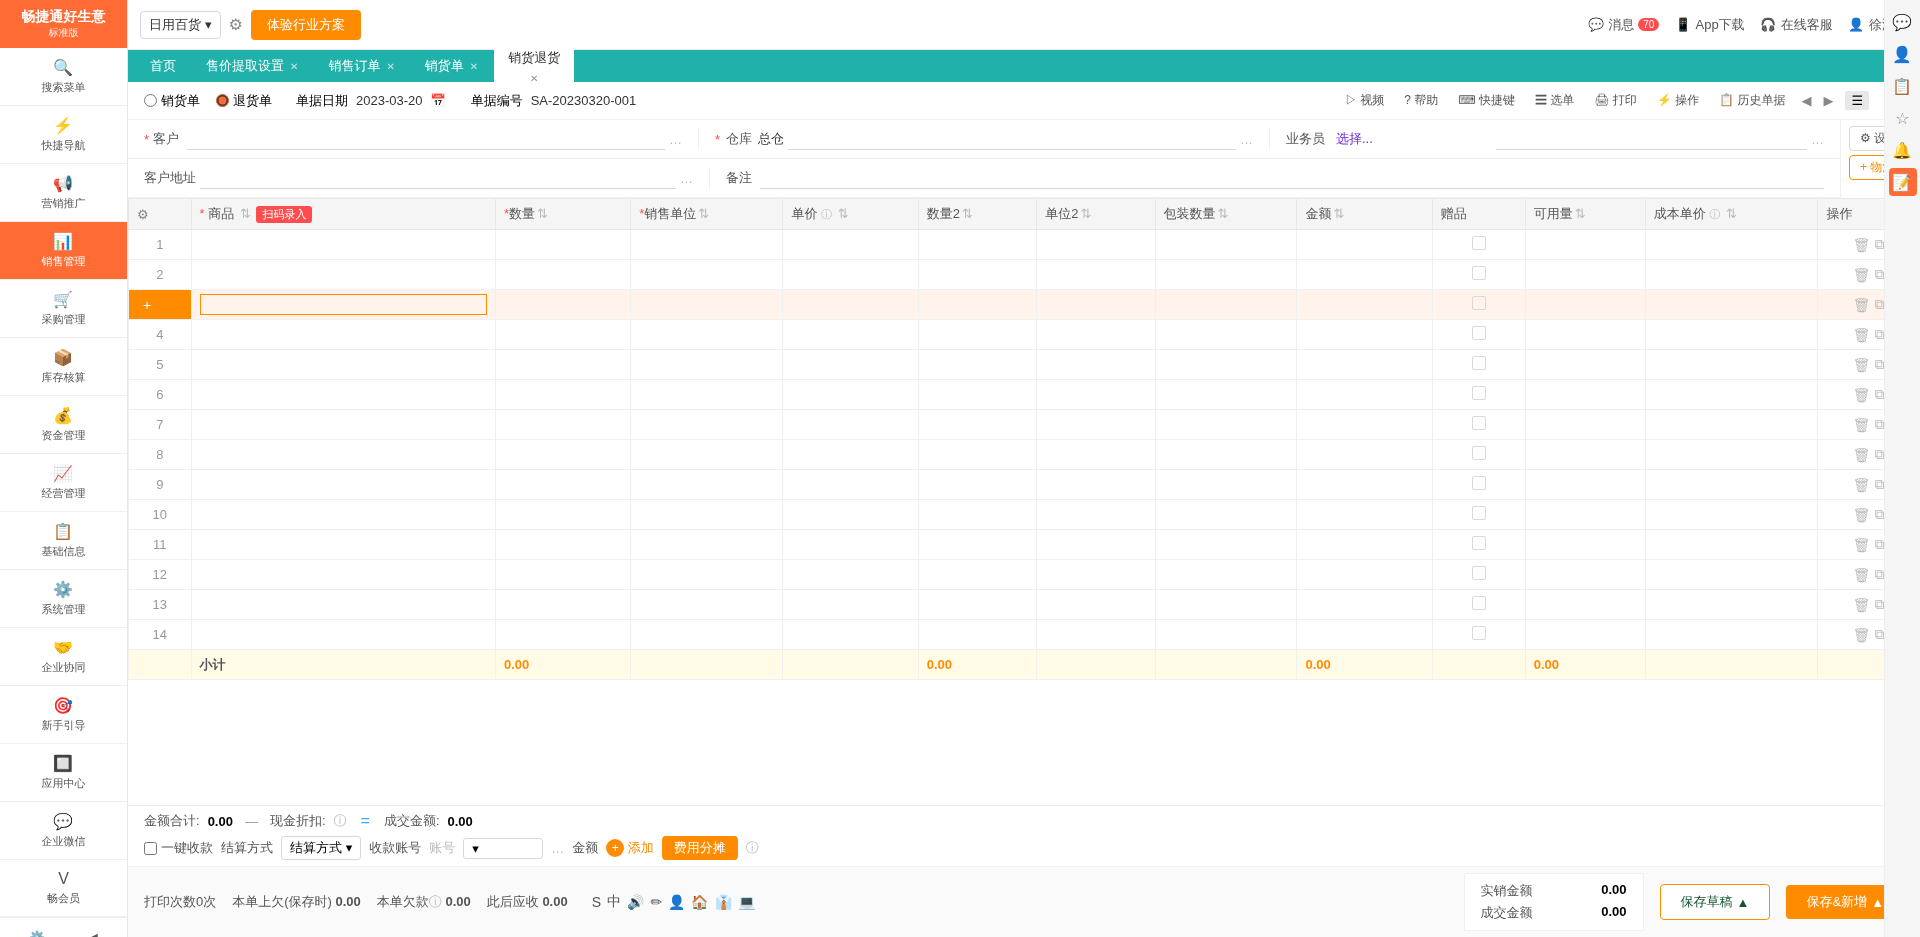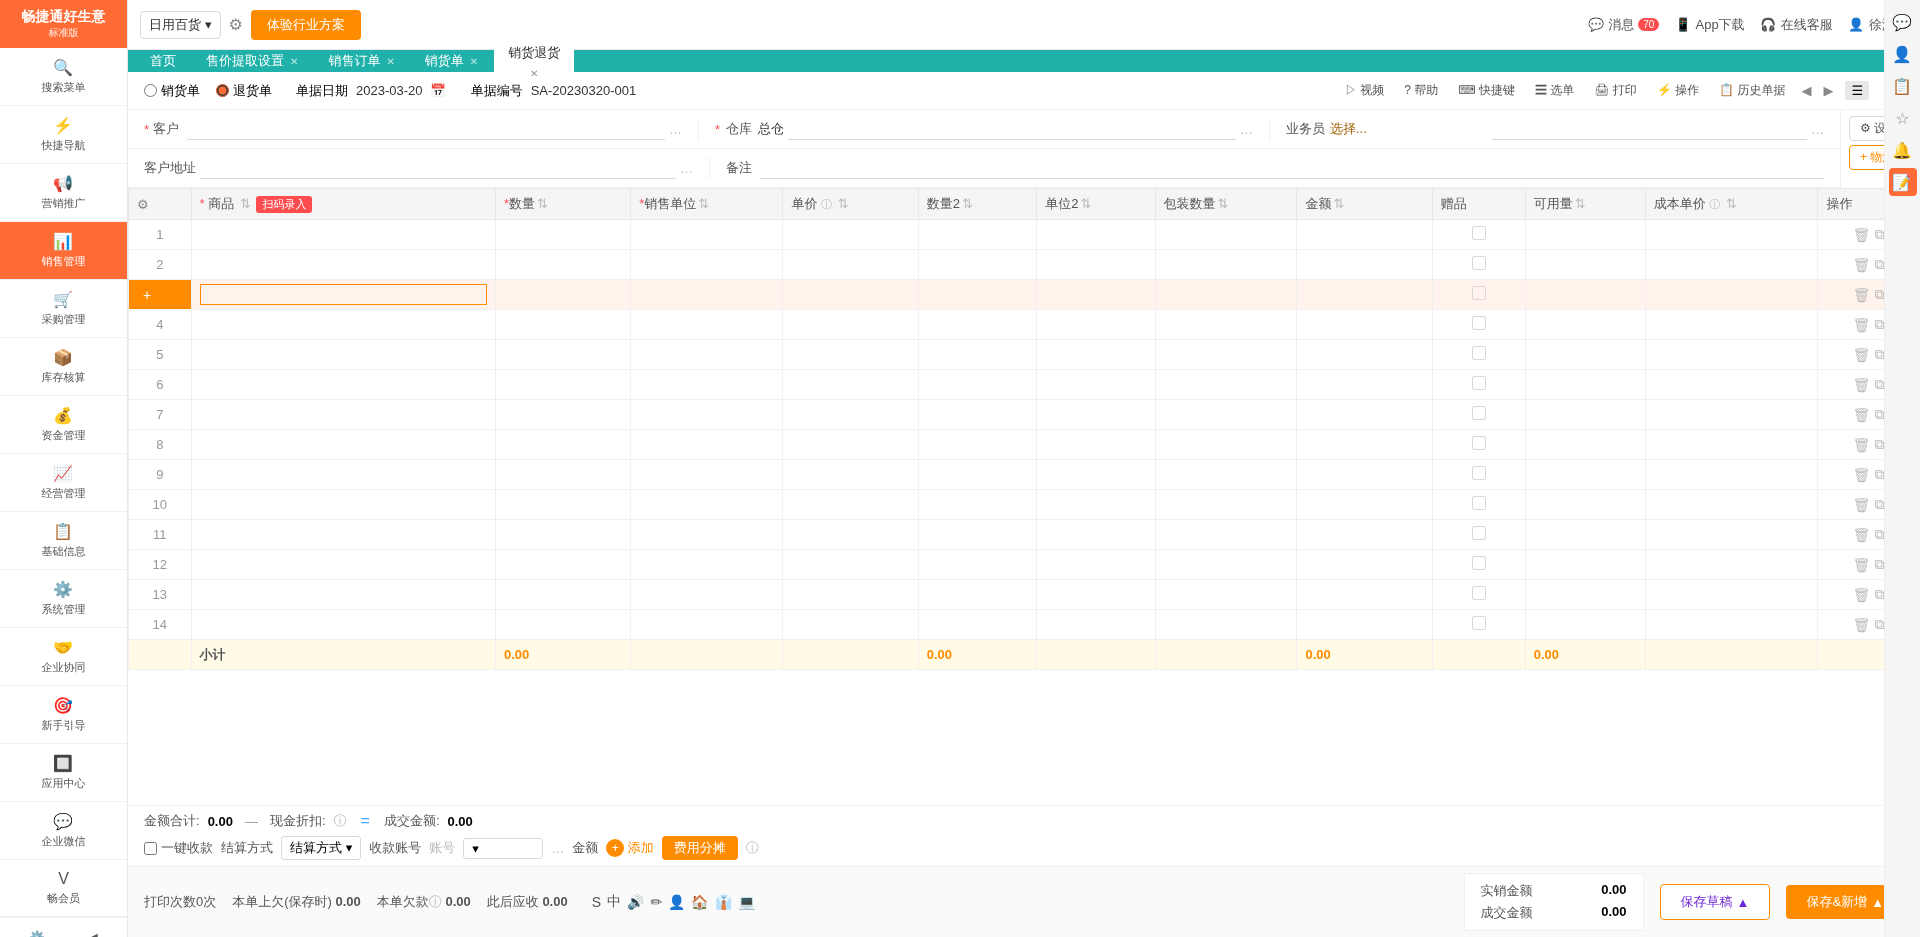--- a/index.html
+++ b/index.html
@@ -23,21 +23,21 @@
     .topbar { background: #fff; height: 50px; display: flex; align-items: center; padding: 0 12px; border-bottom: 1px solid #e8e8e8; }
     .topbar-left { display: flex; align-items: center; gap: 8px; flex: 1; }
     .topbar-select { border: 1px solid #d9d9d9; border-radius: 4px; padding: 4px 8px; color: #333; font-size: 13px; background: #fff; cursor: pointer; display: flex; align-items: center; gap: 4px; }
     .topbar-gear { color: #888; cursor: pointer; font-size: 16px; }
     .btn-orange { background: #ff8c00; color: #fff; border: none; border-radius: 4px; padding: 6px 16px; cursor: pointer; font-size: 13px; }
     .topbar-right { display: flex; align-items: center; gap: 16px; color: #555; }
     .topbar-right .icon-wrap { display: flex; align-items: center; gap: 4px; cursor: pointer; }
     .badge { background: #ff4d4f; color: #fff; border-radius: 10px; font-size: 10px; padding: 1px 5px; }
 
     
-    .tabs { background: #20b2aa; display: flex; align-items: center; height: 22px; padding: 0 8px; gap: 2px; }
+    .tabs { background: #20b2aa; display: flex; align-items: center; height: 32px; padding: 0 8px; gap: 2px; }
     .tab { padding: 6px 14px; color: #fff; cursor: pointer; border-radius: 4px 4px 0 0; font-size: 13px; display: flex; align-items: center; gap: 6px; }
     .tab.active { background: #fff; color: #333; flex-direction: column; }
     .tab .close { font-size: 10px; opacity: 0.7; }
     .tab.active .close { color: #666; }
     .tabs-right { margin-left: auto; display: flex; align-items: center; gap: 8px; color: #fff; }
 
     
     .content { flex: 1; background: #fff; overflow-y: auto; display: flex; flex-direction: column; }
 
     
@@ -67,21 +67,21 @@
 
     
     .footer { border-top: 1px solid #f0f0f0; padding: 6px 16px; background: #fff; }
     .footer-row1 { display: flex; align-items: center; gap: 8px; flex-wrap: wrap; }
     .footer-row2 { display: flex; align-items: center; gap: 8px; margin-top: 6px; flex-wrap: wrap; }
     .footer-checkbox-label { display: flex; align-items: center; gap: 4px; color: #555; }
     .footer-bottom { display: flex; align-items: center; justify-content: space-between; padding: 6px 16px; background: #fafafa; border-top: 1px solid #f0f0f0; }
     .footer-bottom-left { display: flex; align-items: center; gap: 16px; color: #555; font-size: 12px; }
 
     
-    .btn-save-draft { background: #fff; border: 1px solid #ff8c00; color: #6d28d9; border-radius: 4px; padding: 8px 20px; cursor: pointer; font-size: 13px; display: flex; align-items: center; gap: 4px; }
+    .btn-save-draft { background: #fff; border: 1px solid #ff8c00; color: #14532d; border-radius: 4px; padding: 8px 20px; cursor: pointer; font-size: 13px; display: flex; align-items: center; gap: 4px; }
     .btn-save-new { background: #ff8c00; border: none; color: #fff; border-radius: 4px; padding: 8px 20px; cursor: pointer; font-size: 13px; display: flex; align-items: center; gap: 4px; }
 
     .checkbox-cell { text-align: center; }
     .cb { width: 14px; height: 14px; border: 1px solid #d9d9d9; border-radius: 2px; display: inline-block; }
 
     .info-icon { color: #bbb; font-size: 11px; cursor: pointer; }
     .toolbar-btn { display: flex; align-items: center; gap: 3px; cursor: pointer; color: #555; font-size: 12px; padding: 2px 4px; }
 
     .form-section { display: flex; align-items: stretch; }
     .form-main { flex: 1; }
@@ -281,21 +281,21 @@
           <div style="display:flex;align-items:center;gap:4px;flex:1;">
             <span style="color:#ff4d4f;">*</span>
             <span style="color:#555;min-width:30px;text-align:center;">仓库</span>
             <span style="color:#333;">总仓</span>
             <div style="flex:1;border-bottom:1px solid #d9d9d9;min-height:22px;"></div>
             <span style="color:#bbb;cursor:pointer;">…</span>
           </div>
           <div style="width:1px;background:#f0f0f0;align-self:stretch;"></div>
           <div style="display:flex;align-items:center;gap:4px;flex:1;">
             <span style="color:#555;min-width:40px;">业务员</span>
-            <span style="color:#a16207;flex:1;cursor:pointer;">选择...</span>
+            <span style="color:#6d28d9;flex:1;cursor:pointer;margin-left:6px;">选择...</span>
             <div style="flex:2;border-bottom:1px solid #d9d9d9;min-height:22px;"></div>
             <span style="color:#bbb;cursor:pointer;">…</span>
           </div>
         </div>
 
         <div style="display:flex;align-items:center;padding:8px 16px;gap:16px;border-bottom:1px solid #f0f0f0;">
           <div style="display:flex;align-items:center;gap:4px;flex:1;">
             <span style="color:#555;min-width:50px;">客户地址</span>
             <div style="flex:1;border-bottom:1px solid #d9d9d9;min-height:22px;"></div>
             <span style="color:#bbb;cursor:pointer;">…</span>

